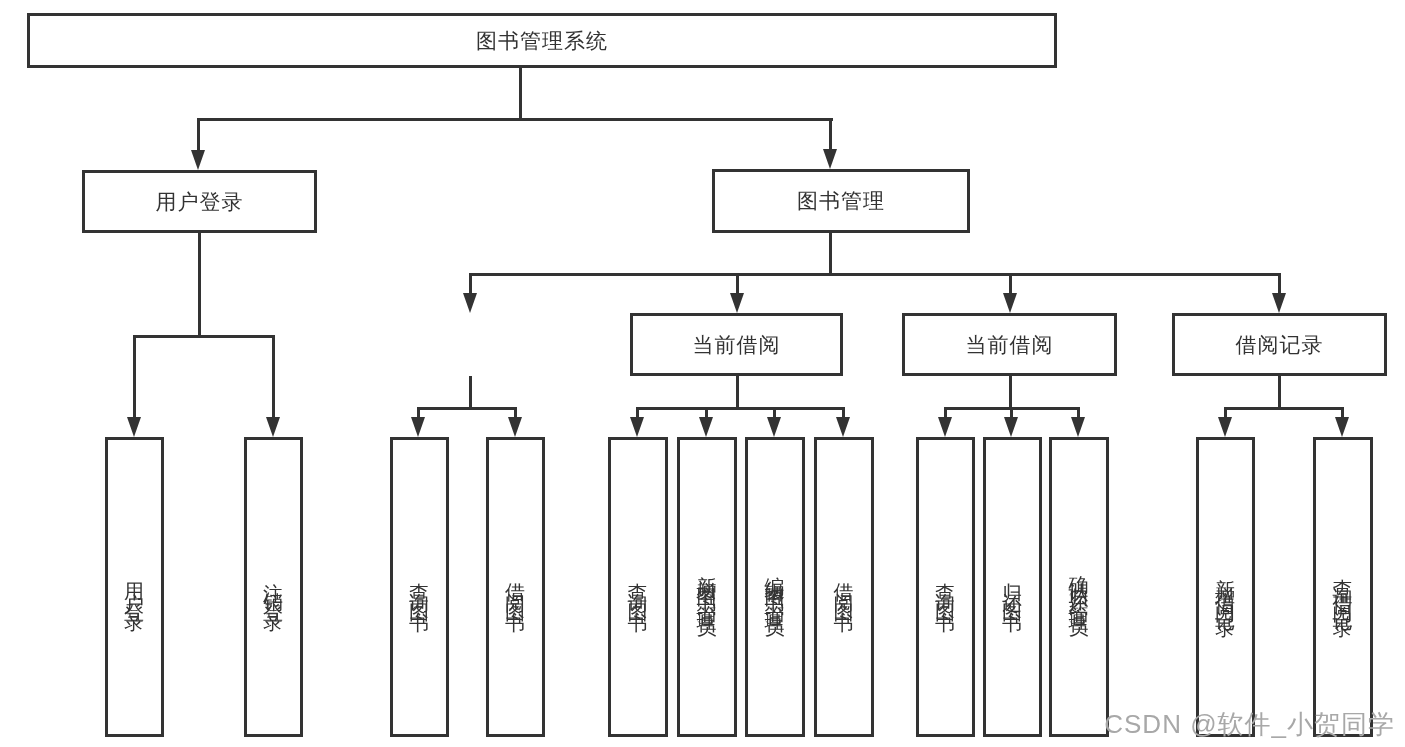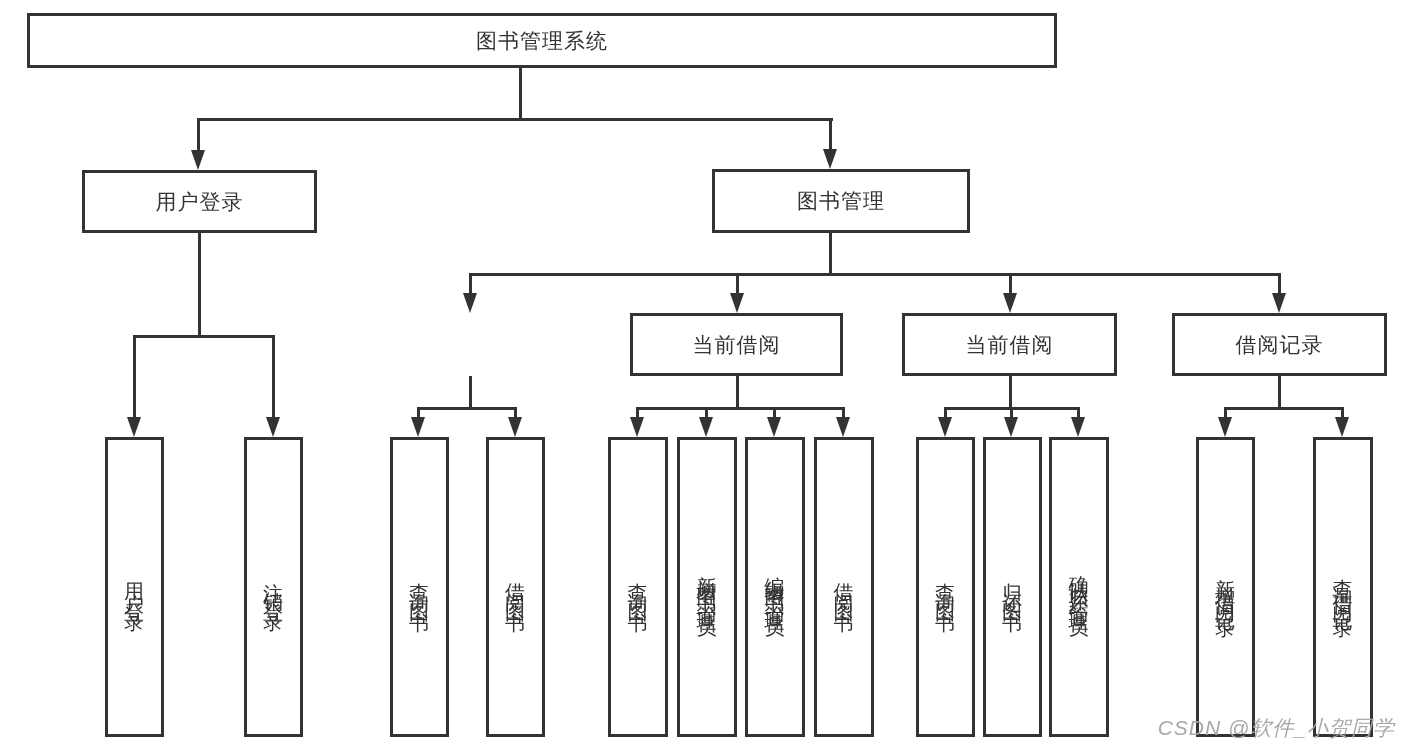--- a/index.html
+++ b/index.html
@@ -44,25 +44,24 @@
     width: 0;
     height: 0;
     border-left: 7px solid transparent;
     border-right: 7px solid transparent;
     border-top: 20px solid #333333;
   }
   #watermark {
     position: absolute;
     right: 10px;
     bottom: 5px;
-    font-size: 21px;
+    font-size: 26px;
     color: #a8a8a8;
     letter-spacing: 1px;
     white-space: nowrap;
-    font-style: italic;
   }
 </style>
 </head>
 <body>
 
 <div id="canvas">
 
   <div class="node hbox" style="left:27px; top:13px; width:1030px; height:55px;">图书管理系统</div>
 
   <div class="vline" style="left:519px; top:68px; height:50px;"></div>

